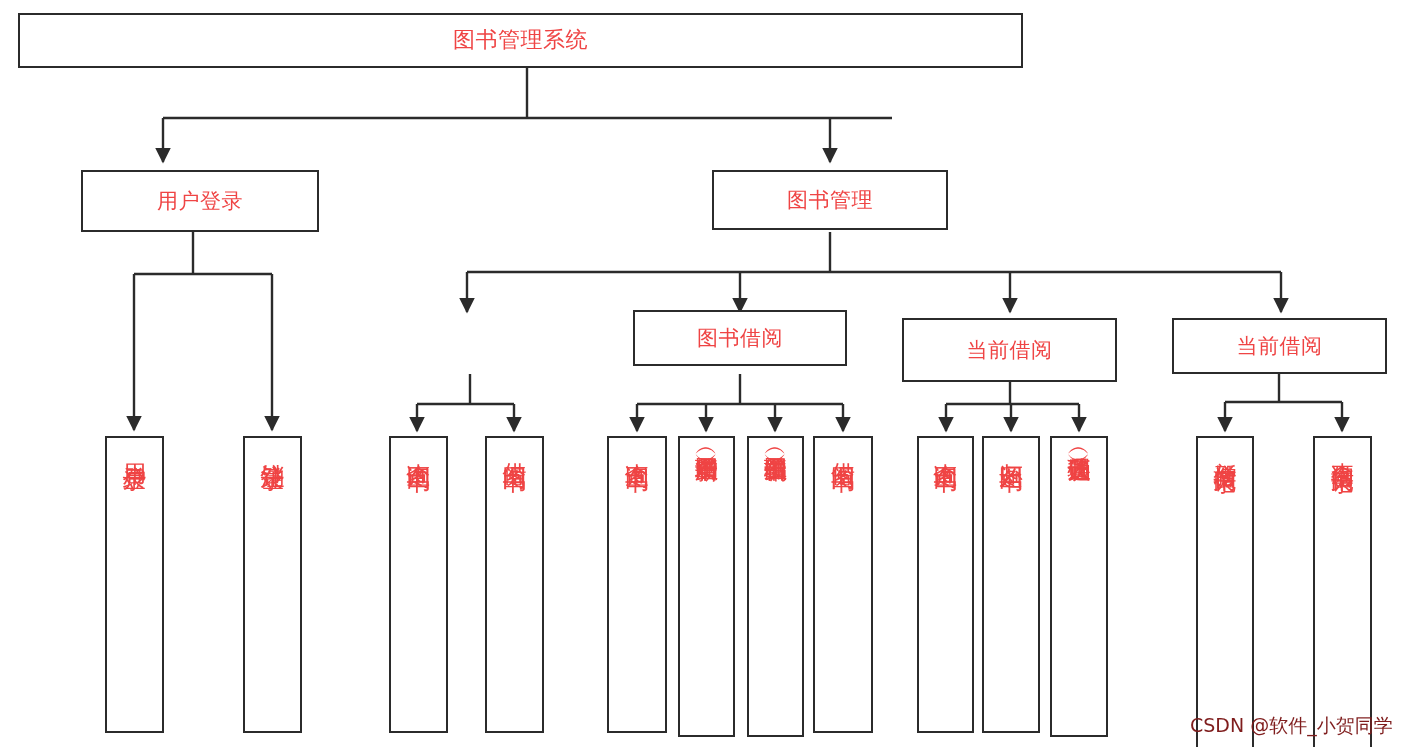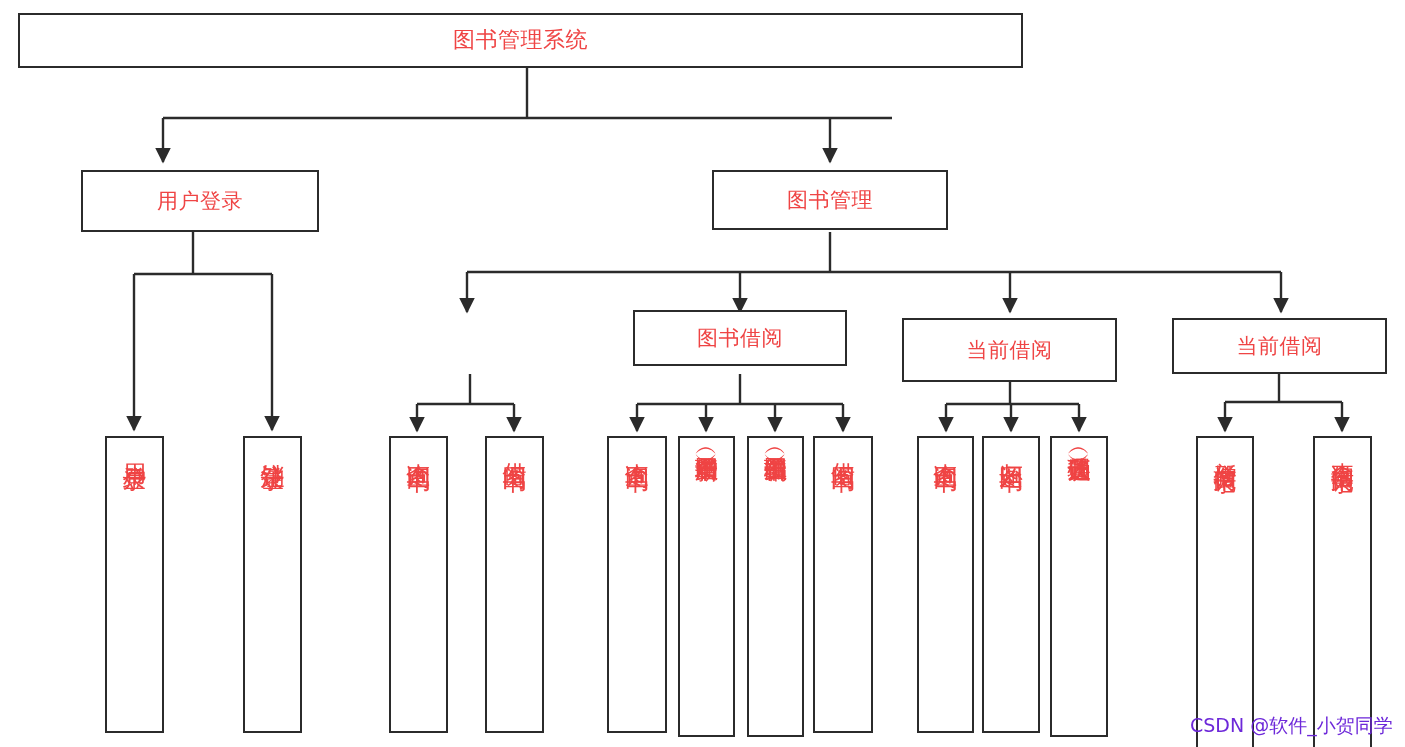--- a/index.html
+++ b/index.html
@@ -64,21 +64,21 @@
   }
   .v-node.tall .lbl {
     font-size: 23px;
     letter-spacing: 0px;
   }
   .v-node.mid .lbl {
     font-size: 23px;
   }
   .watermark {
     position: absolute;
-    color: #6d28d9;
+    color: #7f1d1d;
     font-size: 19px;
     white-space: nowrap;
     font-family: "DejaVu Sans", "Liberation Sans", sans-serif;
   }
 </style>
 </head>
 <body>
 
 <div id="stage">
 

